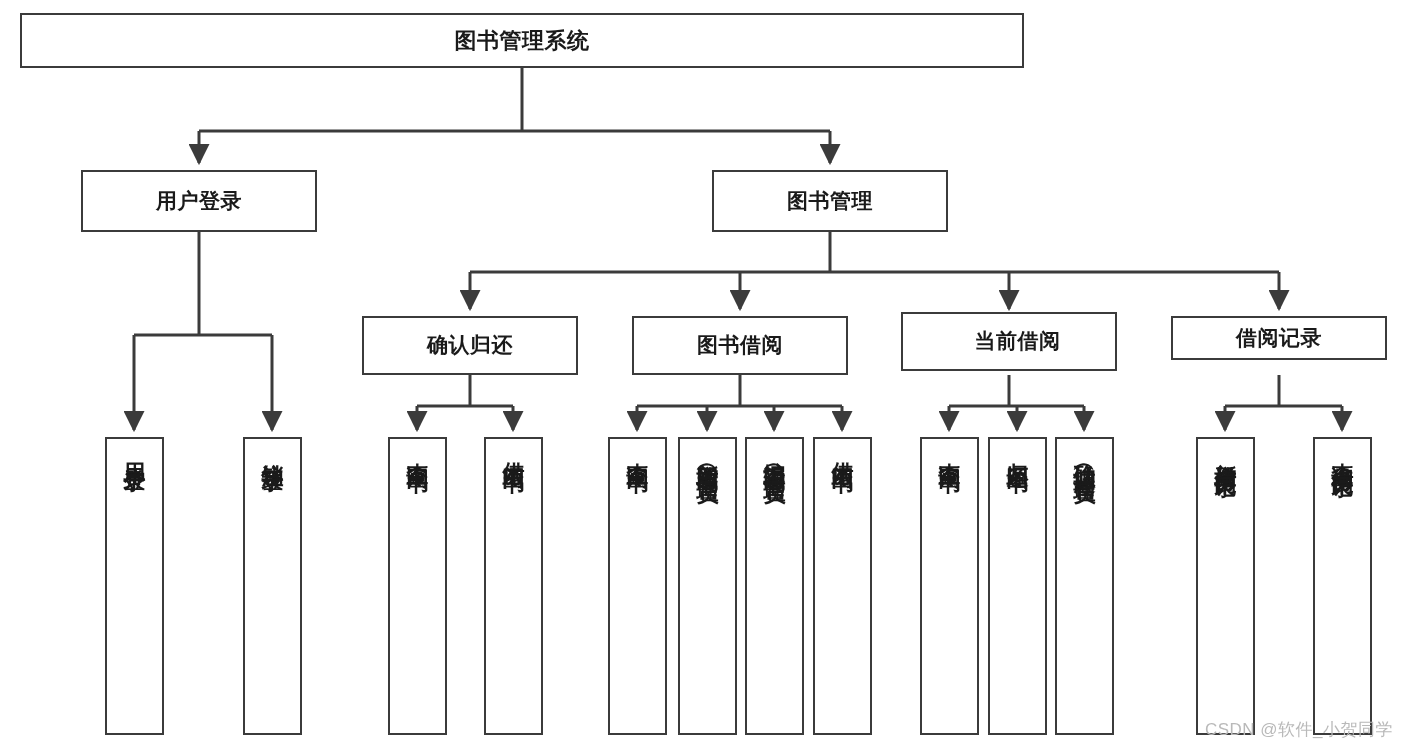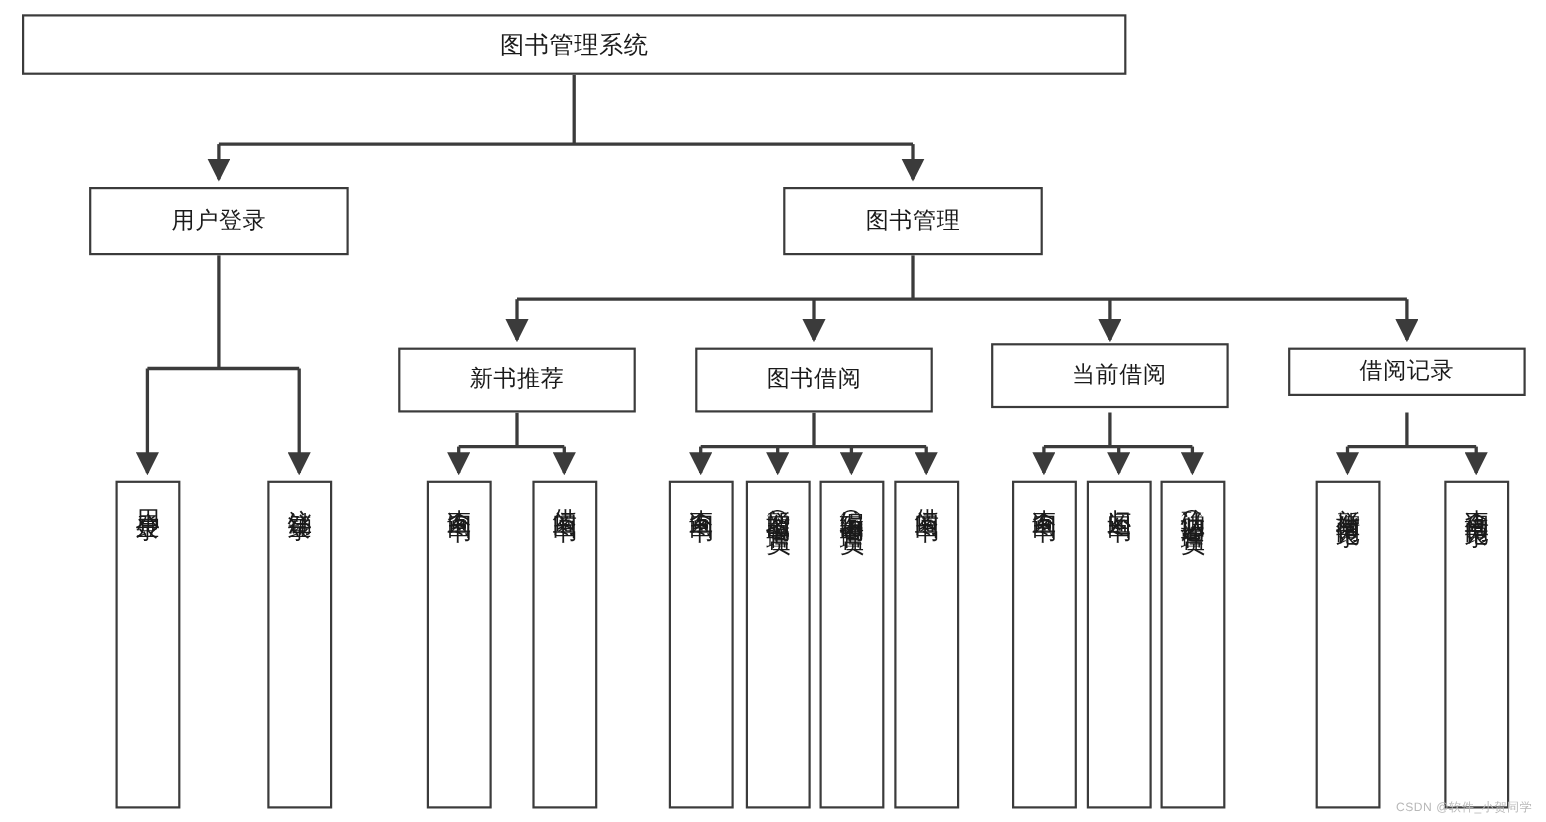--- a/index.html
+++ b/index.html
@@ -29,20 +29,21 @@
   .node {
     position: absolute;
     box-sizing: border-box;
     background: #ffffff;
     border: 2.5px solid #3b3b3b;
     display: flex;
     align-items: center;
     justify-content: center;
     color: #1a1a1a;
     z-index: 2;
+    font-weight: bold;
   }
   .node .label {
     display: block;
     text-align: center;
     line-height: 1.08;
     letter-spacing: 0.5px;
   }
   
   .node.h .label {
     font-size: 21px;
@@ -61,21 +62,21 @@
     text-orientation: upright;
     font-size: 22px;
     line-height: 1.0;
     letter-spacing: 3px;
     white-space: nowrap;
   }
   .watermark {
     position: absolute;
     right: 12px;
     bottom: 6px;
-    font-size: 11px;
+    font-size: 17px;
     color: #b9b9b9;
     z-index: 5;
     white-space: nowrap;
     letter-spacing: 0.5px;
   }
 </style>
 </head>
 <body>
 
 <div id="canvas">
@@ -135,21 +136,21 @@
   </div>
 
   <div class="node h" style="left:81px; top:170px; width:236px; height:62px;">
     <span class="label">用户登录</span>
   </div>
   <div class="node h" style="left:712px; top:170px; width:236px; height:62px;">
     <span class="label">图书管理</span>
   </div>
 
   <div class="node h" style="left:362px; top:316px; width:216px; height:59px;">
-    <span class="label">新书推荐</span>
+    <span class="label">确认归还</span>
   </div>
   <div class="node h" style="left:632px; top:316px; width:216px; height:59px;justify-content:center;">
     <span class="label">图书借阅</span>
   </div>
   <div class="node h" style="left:901px; top:312px; width:216px; height:59px;padding-left:17px;">
     <span class="label">当前借阅</span>
   </div>
   <div class="node h" style="left:1171px; top:316px; width:216px; height:44px;">
     <span class="label">借阅记录</span>
   </div>

